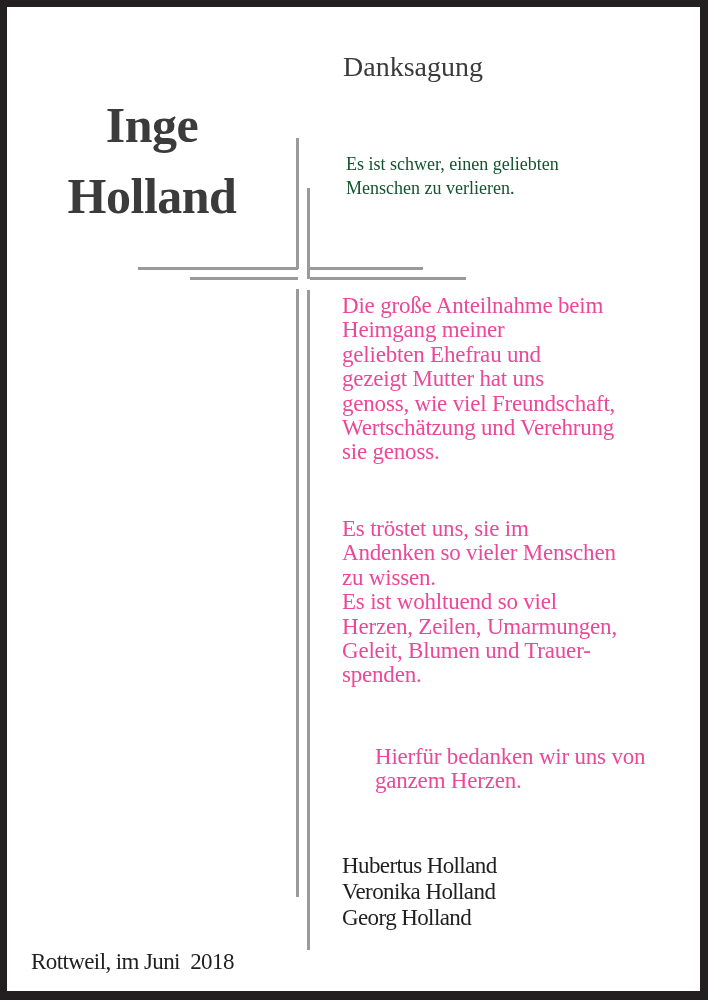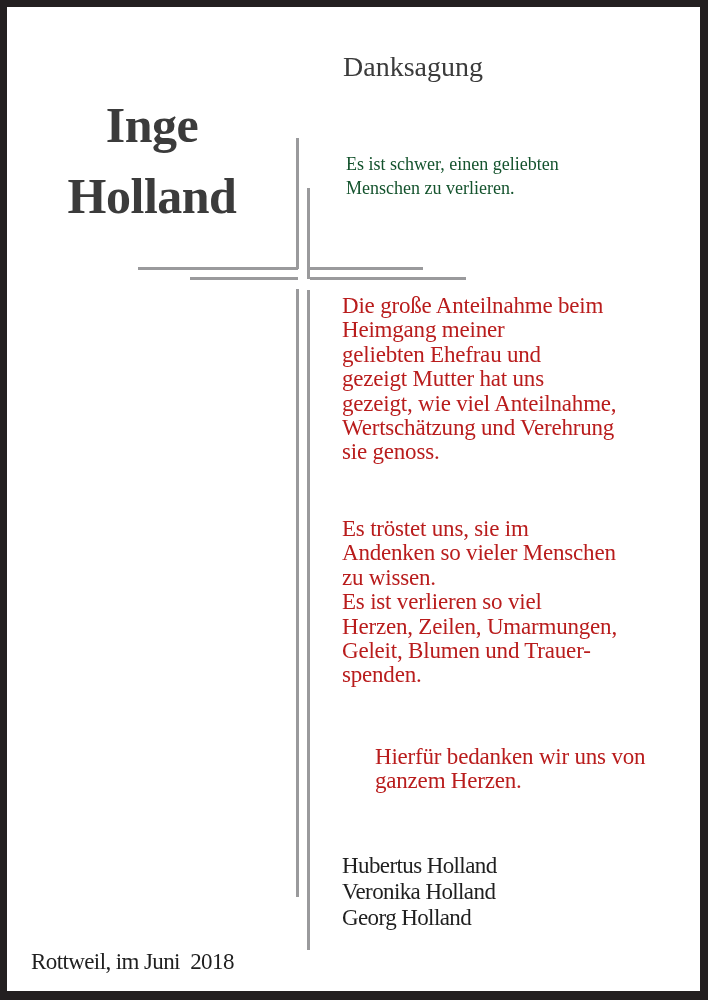--- a/index.html
+++ b/index.html
@@ -11,21 +11,21 @@
     .serif { font-family: "Liberation Serif", "DejaVu Serif", serif; }
     .abs { position: absolute; white-space: nowrap; }
     .name {
       left: 0; width: 290px; text-align: center;
       color: #3b3b3b; font-size: 50px; line-height: 54px;
       letter-spacing: -0.5px;
       font-weight: bold;
     }
     .heading { color: #3b3b3b; font-size: 28px; line-height: 32px; }
     .quote { color: #14532d; font-size: 18px; line-height: 24px; }
-    .body-text { color: #b91c1c; font-size: 23px; line-height: 24.4px; letter-spacing: -0.2px; }
+    .body-text { color: #ec4899; font-size: 23px; line-height: 24.4px; letter-spacing: -0.2px; }
     .footer { color: #1f1f1f; font-size: 23px; line-height: 26px; letter-spacing: -0.6px; margin-top: 8px; }
     .line { position: absolute; background: #9a9a9c; }
     .line-block span { display: block; }
   </style>
 </head>
 <body>
 
 <div class="card">
 
   <div class="abs serif name" style="top: 91px;">Inge</div>
@@ -47,30 +47,30 @@
     <div class="line" style="left: 303px; top: 270px; width: 156px; height: 3px;"></div>
     <div class="line" style="left: 289px; top: 282px; width: 3px; height: 608px;"></div>
     <div class="line" style="left: 300px; top: 283px; width: 3px; height: 660px;"></div>
   </div>
 
   <div class="abs serif body-text line-block" style="left: 335px; top: 287px;">
     <span>Die große Anteilnahme beim</span>
     <span>Heimgang meiner</span>
     <span>geliebten Ehefrau und</span>
     <span>gezeigt Mutter hat uns</span>
-    <span>gezeigt, wie viel Anteilnahme,</span>
+    <span>genoss, wie viel Freundschaft,</span>
     <span>Wertschätzung und Verehrung</span>
     <span>sie genoss.</span>
   </div>
 
   <div class="abs serif body-text line-block" style="left: 335px; top: 494px; margin-top: 16px;">
     <span>Es tröstet uns, sie im</span>
     <span>Andenken so vieler Menschen</span>
     <span>zu wissen.</span>
-    <span>Es ist verlieren so viel</span>
+    <span>Es ist wohltuend so viel</span>
     <span>Herzen, Zeilen, Umarmungen,</span>
     <span>Geleit, Blumen und Trauer-</span>
     <span>spenden.</span>
   </div>
 
   <div class="abs serif body-text line-block" style="left: 335px; top: 738px; margin-left: 33px;">
     <span>Hierfür bedanken wir uns von</span>
     <span>ganzem Herzen.</span>
   </div>
 

